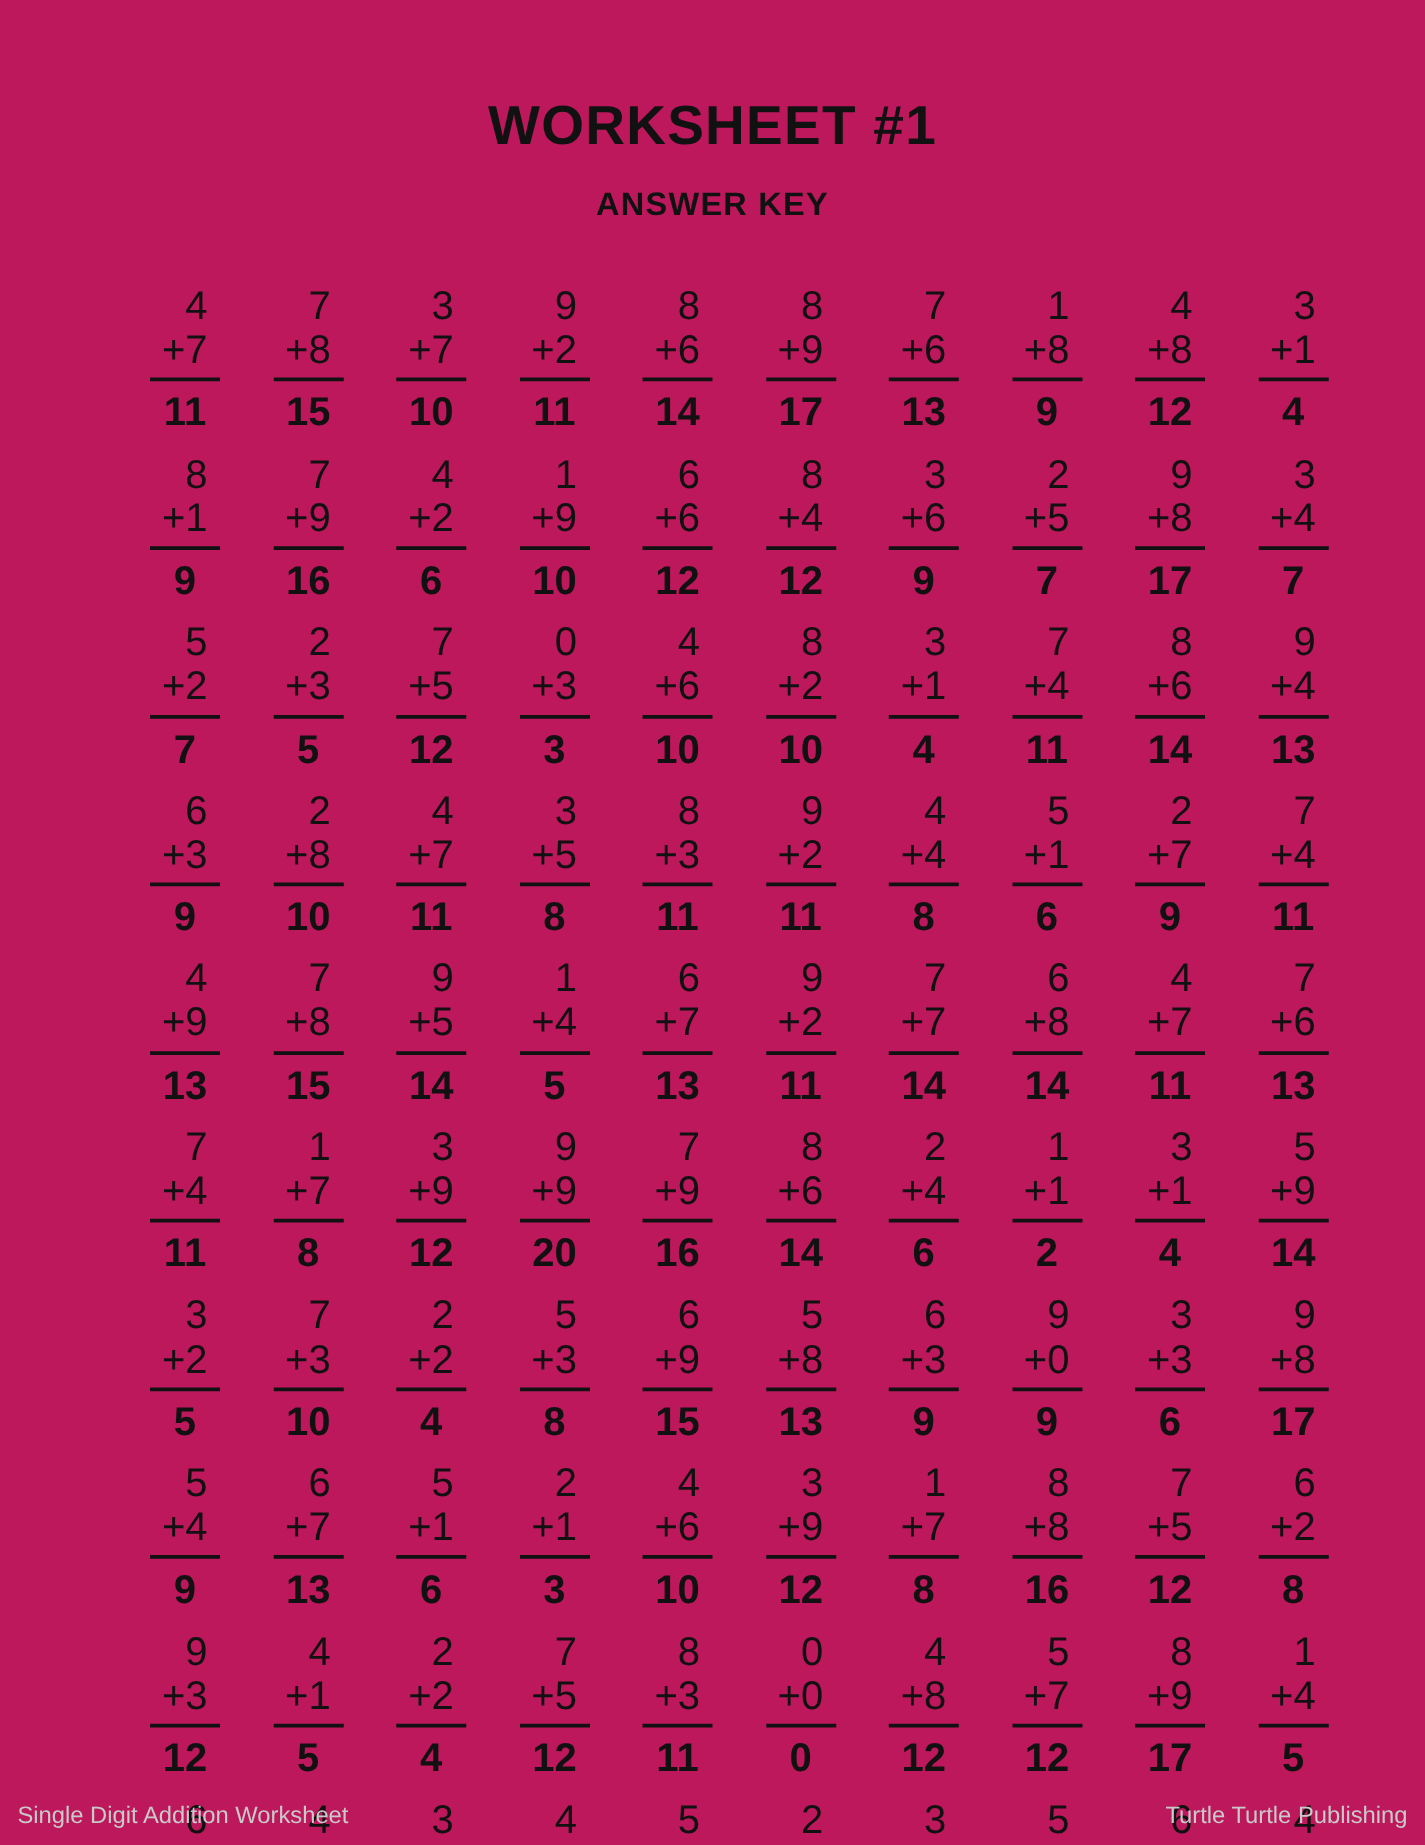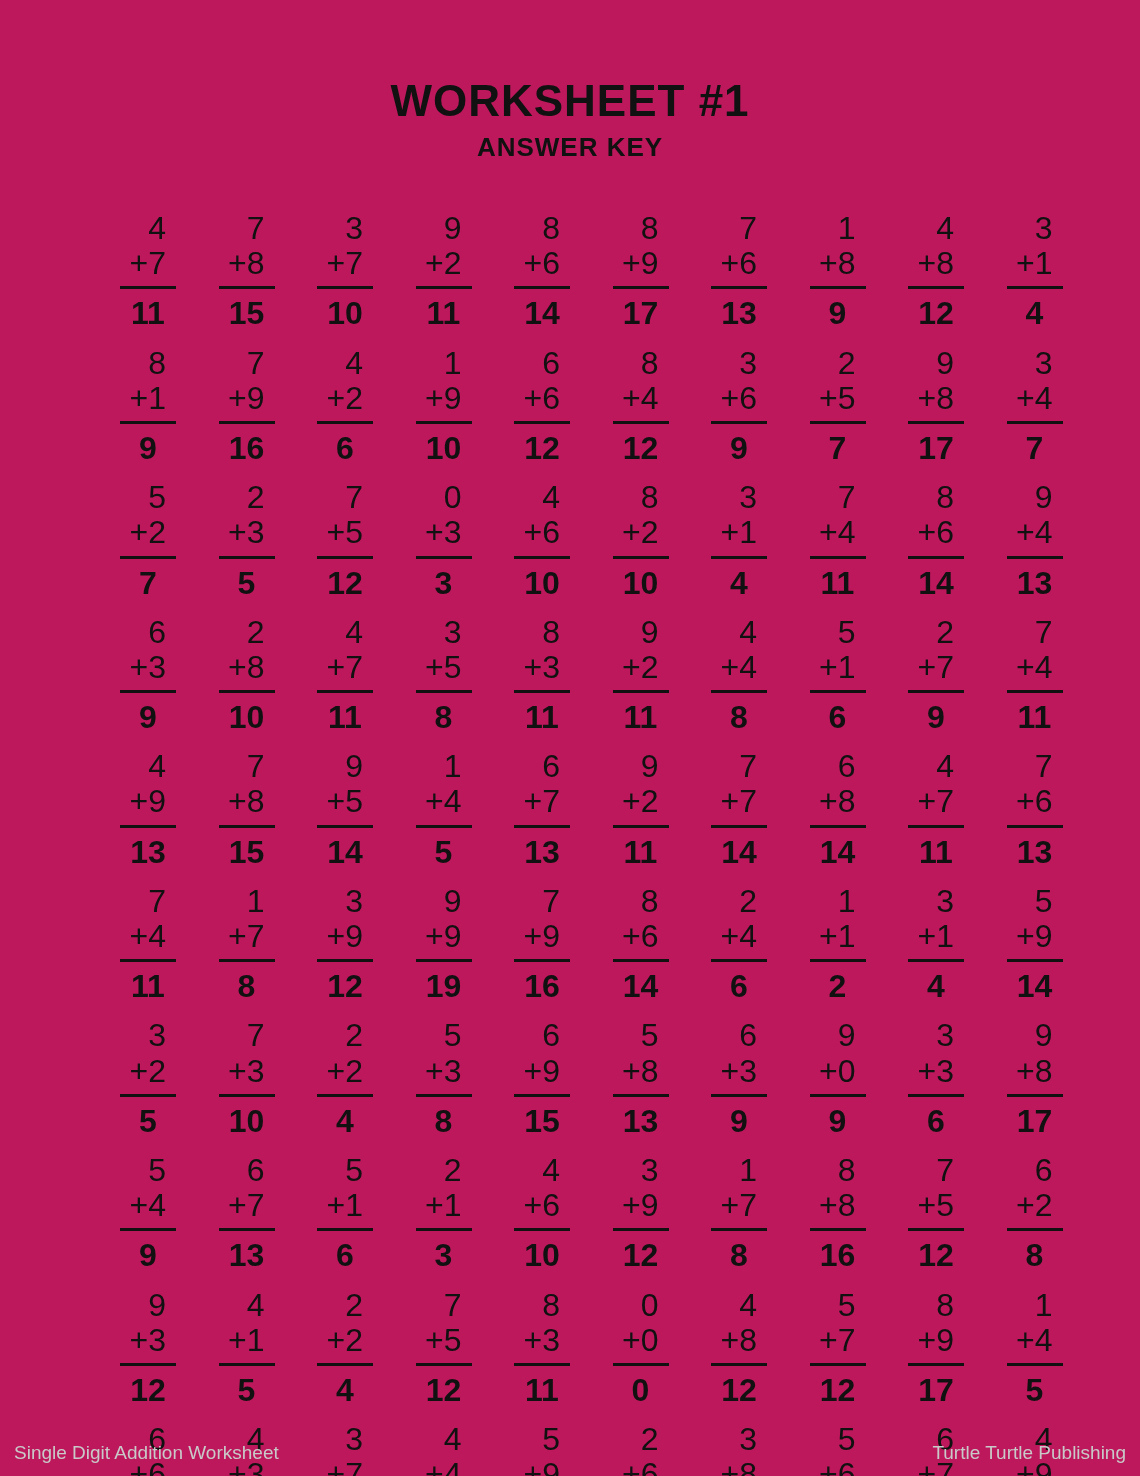--- a/index.html
+++ b/index.html
@@ -21,21 +21,21 @@
     text-align: center;
     padding-top: 76px;
   }
   .title {
     font-size: 44px;
     font-weight: 800;
     letter-spacing: 1px;
     color: #111111;
   }
   .subtitle {
-    margin-top: 6px;
+    margin-top: 22px;
     font-size: 26px;
     font-weight: 700;
     letter-spacing: 1px;
     color: #111111;
   }
   .grid {
     width: 985px;
     margin: 48px auto 0 auto;
     display: grid;
     grid-template-columns: repeat(10, 1fr);
@@ -351,21 +351,21 @@
         <div class="sum">8</div>
       </div>
       <div class="problem">
         <div class="top">3</div>
         <div class="addend">+9</div>
         <div class="sum">12</div>
       </div>
       <div class="problem">
         <div class="top">9</div>
         <div class="addend">+9</div>
-        <div class="sum">19</div>
+        <div class="sum">20</div>
       </div>
       <div class="problem">
         <div class="top">7</div>
         <div class="addend">+9</div>
         <div class="sum">16</div>
       </div>
       <div class="problem">
         <div class="top">8</div>
         <div class="addend">+6</div>
         <div class="sum">14</div>

